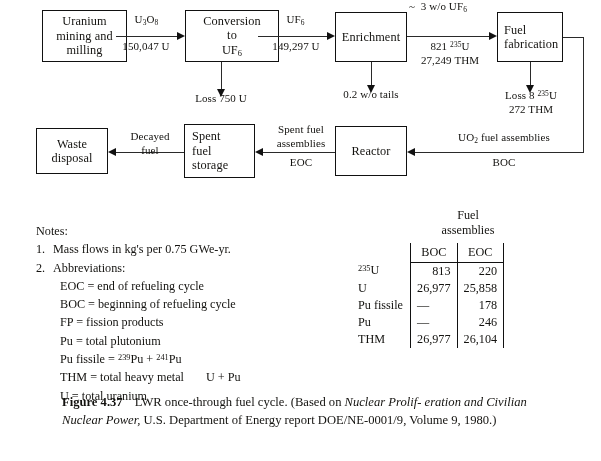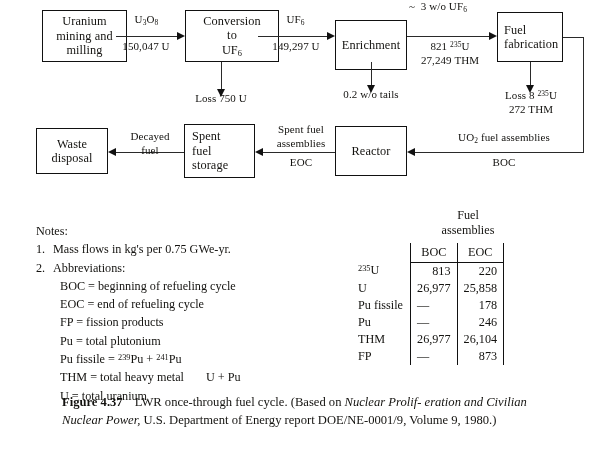--- a/index.html
+++ b/index.html
@@ -80,21 +80,21 @@
     <span>mining and</span>
     <span>milling</span>
   </div>
 
   <div class="pbox" style="left:185px;top:10px;width:94px;height:52px;">
     <span>Conversion</span>
     <span>to</span>
     <span>UF<sub>6</sub></span>
   </div>
 
-  <div class="pbox" style="left:335px;top:12px;width:72px;height:50px;margin-top:8px;">
+  <div class="pbox" style="left:335px;top:12px;width:72px;height:50px;">
     <span>Enrichment</span>
   </div>
 
   <div class="pbox" style="left:497px;top:12px;width:66px;height:50px;align-items:flex-start;padding-left:6px;text-align:left;">
     <span>Fuel</span>
     <span>fabrication</span>
   </div>
 
   <div class="pbox" style="left:36px;top:128px;width:72px;height:46px;">
     <span>Waste</span>
@@ -178,22 +178,22 @@
   <div class="notes">
     <div class="hdr">Notes:</div>
     <div class="nrow">
       <div class="nnum">1.</div>
       <div>Mass flows in kg's per 0.75 GWe-yr.</div>
     </div>
     <div class="nrow">
       <div class="nnum">2.</div>
       <div>Abbreviations:</div>
     </div>
+    <div class="nsub">EOC = end of refueling cycle</div>
     <div class="nsub">BOC = beginning of refueling cycle</div>
-    <div class="nsub">EOC = end of refueling cycle</div>
     <div class="nsub">FP = fission products</div>
     <div class="nsub">Pu = total plutonium</div>
     <div class="nsub">Pu fissile = <sup>239</sup>Pu + <sup>241</sup>Pu</div>
     <div class="nsub"><span>THM = total heavy metal</span><span class="gap"></span><span>U + Pu</span></div>
     <div class="nsub">U = total uranium</div>
   </div>
 
   <div class="tbl-wrap">
     <div class="tbl-title">
       <div>Fuel</div>
@@ -226,25 +226,20 @@
         <tr>
           <td class="rowh">Pu</td>
           <td class="num vl" style="text-align:left;">—</td>
           <td class="num vl vr">246</td>
         </tr>
         <tr>
           <td class="rowh">THM</td>
           <td class="num vl">26,977</td>
           <td class="num vl vr">26,104</td>
         </tr>
-        <tr>
-          <td class="rowh">FP</td>
-          <td class="num vl" style="text-align:left;">—</td>
-          <td class="num vl vr">873</td>
-        </tr>
       </tbody>
     </table>
   </div>
 
   <div class="caption">
     <b>Figure 4.37</b><span class="cap-gap"></span><span>LWR once-through fuel cycle. (Based on </span><i>Nuclear Prolif-</i>
     <i>eration and Civilian Nuclear Power,</i><span> U.S. Department of Energy report</span>
     <span>DOE/NE-0001/9, Volume 9, 1980.)</span>
   </div>
 

